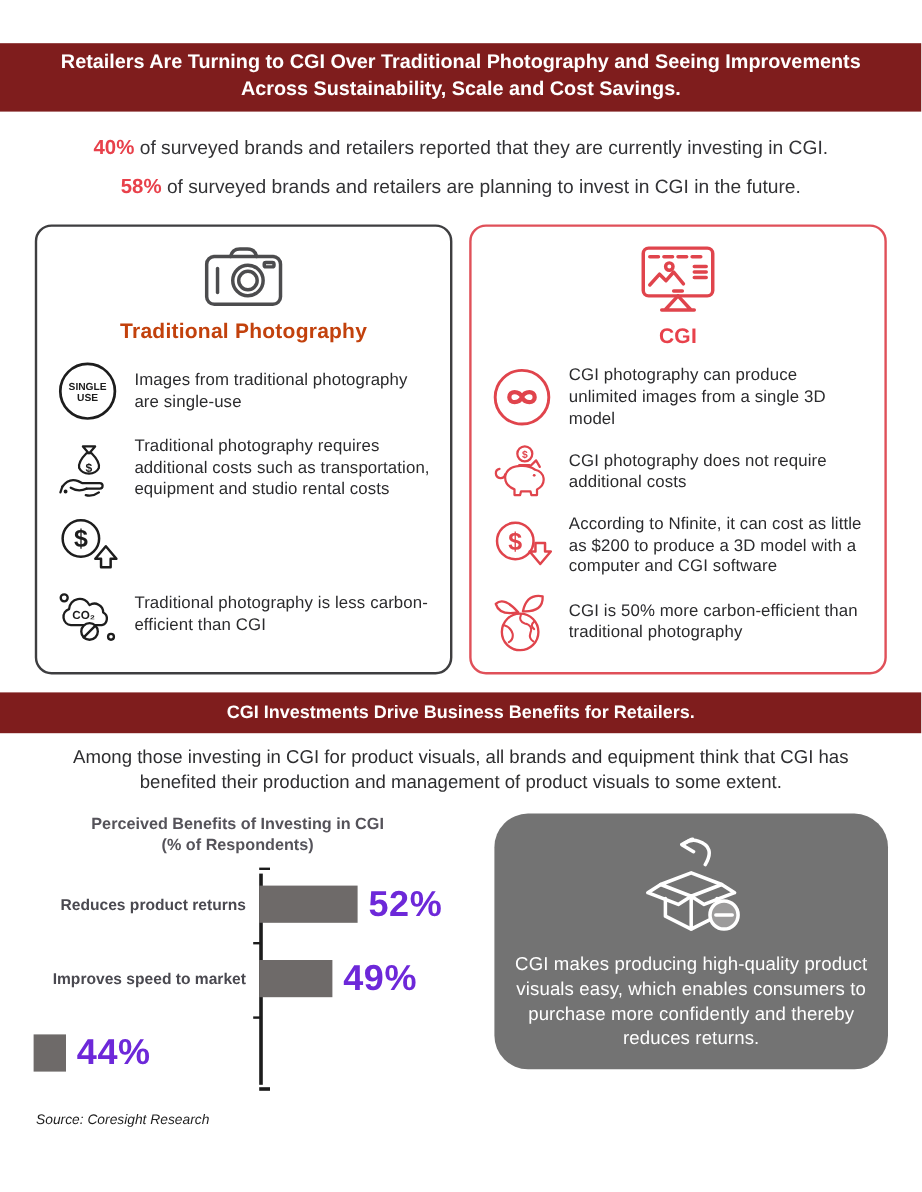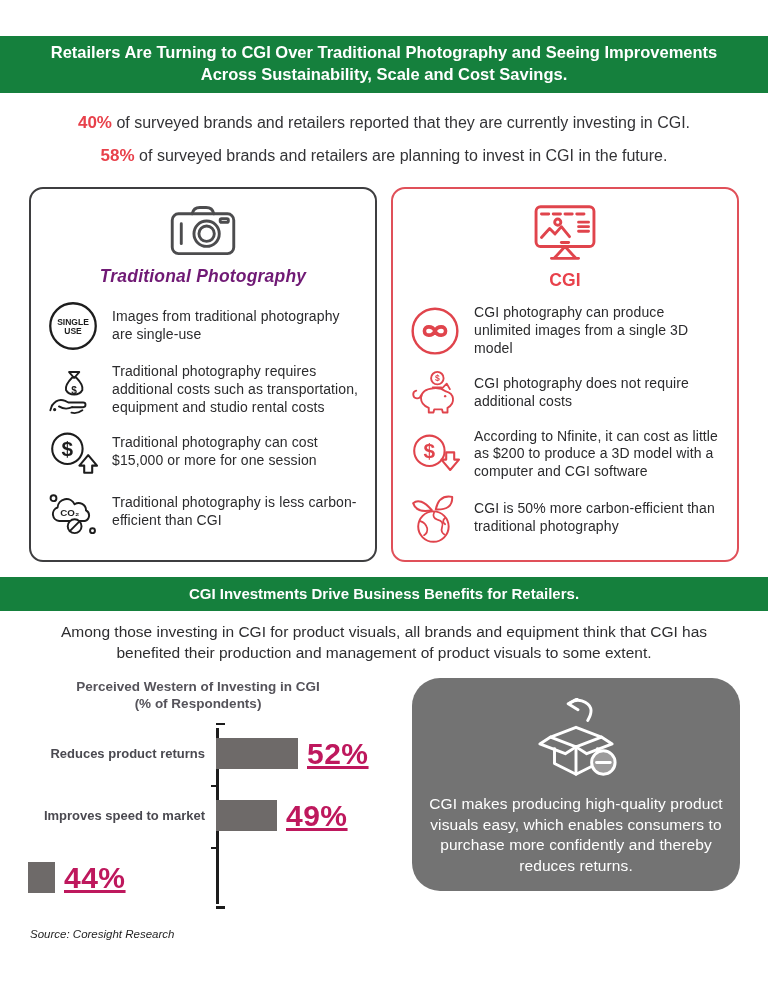--- a/index.html
+++ b/index.html
@@ -5,55 +5,55 @@
   * { margin:0; padding:0; box-sizing:border-box; }
   html,body { background:#ffffff; }
   .page {
     position:relative; width:768px; height:993px; margin:0 auto;
     background:#ffffff; overflow:hidden;
     font-family:"Liberation Sans","DejaVu Sans",sans-serif;
     color:#2f2f31;
   }
   
   .banner {
-    background:#15803d; color:#ffffff; font-weight:700; text-align:center;
+    background:#7f1d1d; color:#ffffff; font-weight:700; text-align:center;
   }
   .banner-1 { margin-top:36px; font-size:16.5px; line-height:1.32; padding:6px 42px 7px; }
   .banner-2 { margin-top:15px; font-size:15px; line-height:1.3; padding:7px 30px; }
   
   .stats { margin-top:13px; }
   .stat-line { text-align:center; font-size:16px; line-height:1.95; color:#333336; }
   .stat-line .pct { color:#e8414b; font-weight:700; font-size:17px; }
   
   .cards-row { display:flex; gap:14px; margin:15px 29px 0; align-items:stretch; }
   .card { flex:1 1 0; border-radius:14px; padding:13px 15px 16px; background:#fff; }
   .card-trad { border:2.5px solid #3e3e40; }
   .card-cgi  { border:2.5px solid #e05059; }
   .card-head { text-align:center; margin-bottom:13px; }
   .card-head svg { display:block; margin:0 auto 6px; }
   .card-title { font-weight:700; font-size:17.5px; letter-spacing:.2px; }
-  .card-trad .card-title { color:#701a75;font-style:italic; }
+  .card-trad .card-title { color:#c2410c; }
   .card-cgi  .card-title { color:#e8414b; }
   .card-item { display:flex; align-items:center; gap:12px; margin-bottom:11px; }
   .card-item:last-child { margin-bottom:0; }
   .item-icon { flex:0 0 54px; display:flex; justify-content:center;text-align:center; }
   .item-text { font-size:14px; line-height:1.28; color:#2b2b2d; letter-spacing:.1px; }
   
   .intro2 { margin:11px auto 0; max-width:672px; text-align:center; font-size:15.5px; line-height:1.35; color:#2e2e30; }
   
   .bottom-row { display:flex; margin:12px 28px 0; gap:6px; }
   
   .chart { width:378px; flex:0 0 378px; }
   .chart-title { text-align:center; font-weight:700; font-size:13.5px; line-height:1.3; color:#55535a; margin:2px 66px 10px 28px; }
   .chart-body { position:relative; margin-left:0; }
   .chart-row { display:flex; align-items:center; height:62px; }
   .chart-label { width:188px; text-align:right; padding-right:11px; font-weight:700; font-size:13px; line-height:1.25; color:#4a4950; }
   .chart-plot { position:relative; display:flex; align-items:center; }
   .bar { height:31px; background:#6e6a69; }
-  .bar-value { font-weight:700; font-size:30px; color:#be185d; margin-left:9px; letter-spacing:.5px;text-decoration:underline; }
+  .bar-value { font-weight:700; font-size:30px; color:#6d28d9; margin-left:9px; letter-spacing:.5px; }
   .axis { position:absolute; left:188px; top:5px; bottom:5px; width:2.5px; background:#1c1c1c; }
   .axis-tick { position:absolute; height:2.5px; background:#1c1c1c; }
   .tick-top    { top:0;      left:188px; width:9px; }
   .tick-bottom { bottom:0;   left:188px; width:9px; }
   .tick-m1 { top:33.3%; left:183px; width:7px; }
   .tick-m2 { top:66.6%; left:183px; width:7px; }
   
   .callout {
     flex:1 1 auto; background:#737373; border-radius:28px;
     margin-top:2px; height:213px; padding:16px 16px 0; text-align:center;
@@ -124,21 +124,20 @@
       </div>
 
       <div class="card-item">
         <span class="item-icon">
           <svg width="52" height="48" viewBox="0 0 64 60" fill="none" stroke="#1d1d1d" stroke-width="2.6" stroke-linecap="round" stroke-linejoin="round">
             <circle cx="25" cy="26" r="19"></circle>
             <text class="svgtxt" x="25" y="35" text-anchor="middle" font-size="26" font-weight="700" fill="#1d1d1d" stroke="none">$</text>
             <path d="M46 56 v-9 h-6 l11 -13 11 13 h-6 v9 z" fill="#ffffff"></path>
           </svg>
         </span>
-        <span class="item-text">Traditional photography can cost $15,000 or more for one session</span>
       </div>
 
       <div class="card-item">
         <span class="item-icon">
           <svg width="52" height="50" viewBox="0 0 64 60" fill="none" stroke="#1d1d1d" stroke-width="2.4" stroke-linecap="round" stroke-linejoin="round">
             <circle cx="8" cy="13" r="3.6"></circle>
             <path d="M15 41 a8.5 8.5 0 0 1 -2 -16.5 a11 11 0 0 1 21 -4 a9 9 0 0 1 14 7.5 a7 7 0 0 1 -1.5 13 z"></path>
             <text class="svgtxt" x="28" y="35" text-anchor="middle" font-size="12" font-weight="700" fill="#1d1d1d" stroke="none">CO₂</text>
             <circle cx="34" cy="47.5" r="8.5" fill="#ffffff"></circle>
             <path d="M28 53.5 L40 41.5"></path>
@@ -220,21 +219,21 @@
   <div class="banner banner-2">
     <span>CGI Investments Drive Business Benefits for Retailers.</span>
   </div>
 
   <div class="intro2">Among those investing in CGI for product visuals, all brands and equipment think that CGI has benefited their production and management of product visuals to some extent.</div>
 
   <div class="bottom-row">
 
     <div class="chart">
       <div class="chart-title">
-        <span>Perceived Western of Investing in CGI</span><br>
+        <span>Perceived Benefits of Investing in CGI</span><br>
         <span>(% of Respondents)</span>
       </div>
       <div class="chart-body">
         <div class="axis"></div>
         <div class="axis-tick tick-top"></div>
         <div class="axis-tick tick-m1"></div>
         <div class="axis-tick tick-m2"></div>
         <div class="axis-tick tick-bottom"></div>
 
         <div class="chart-row">

